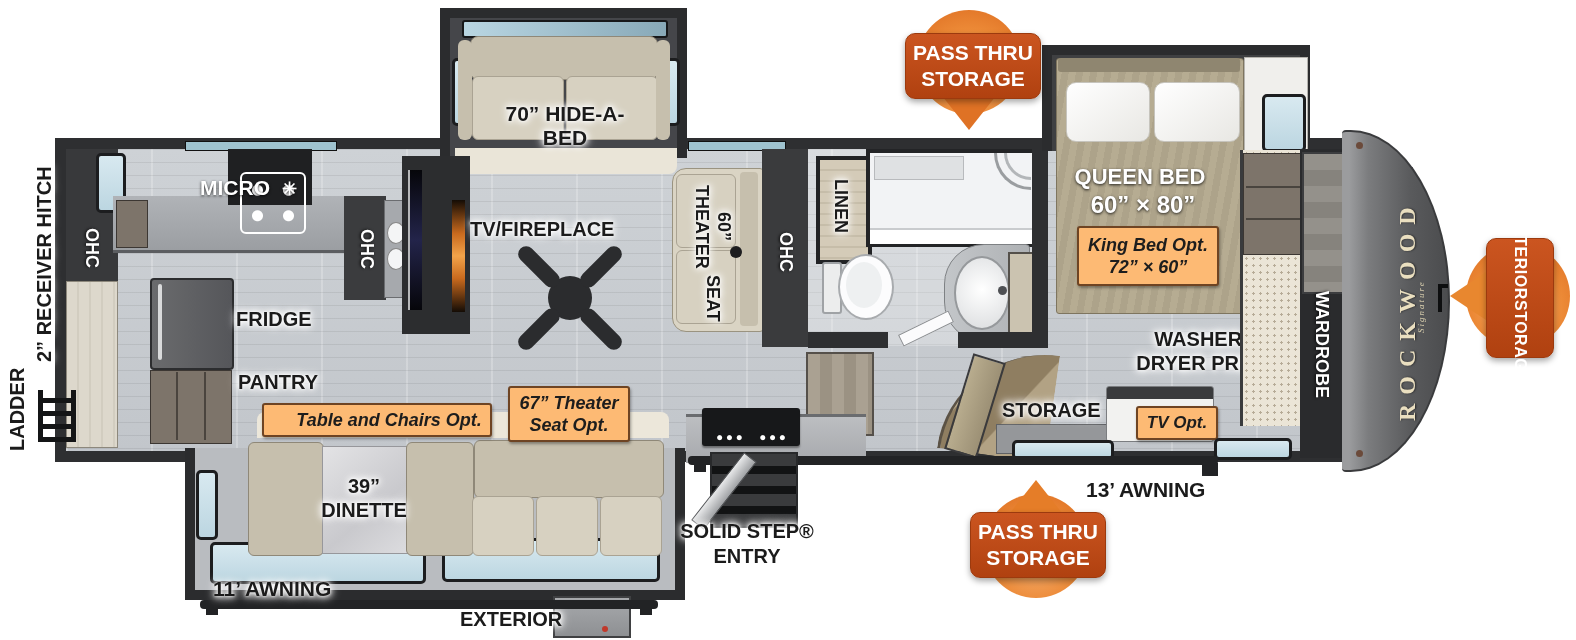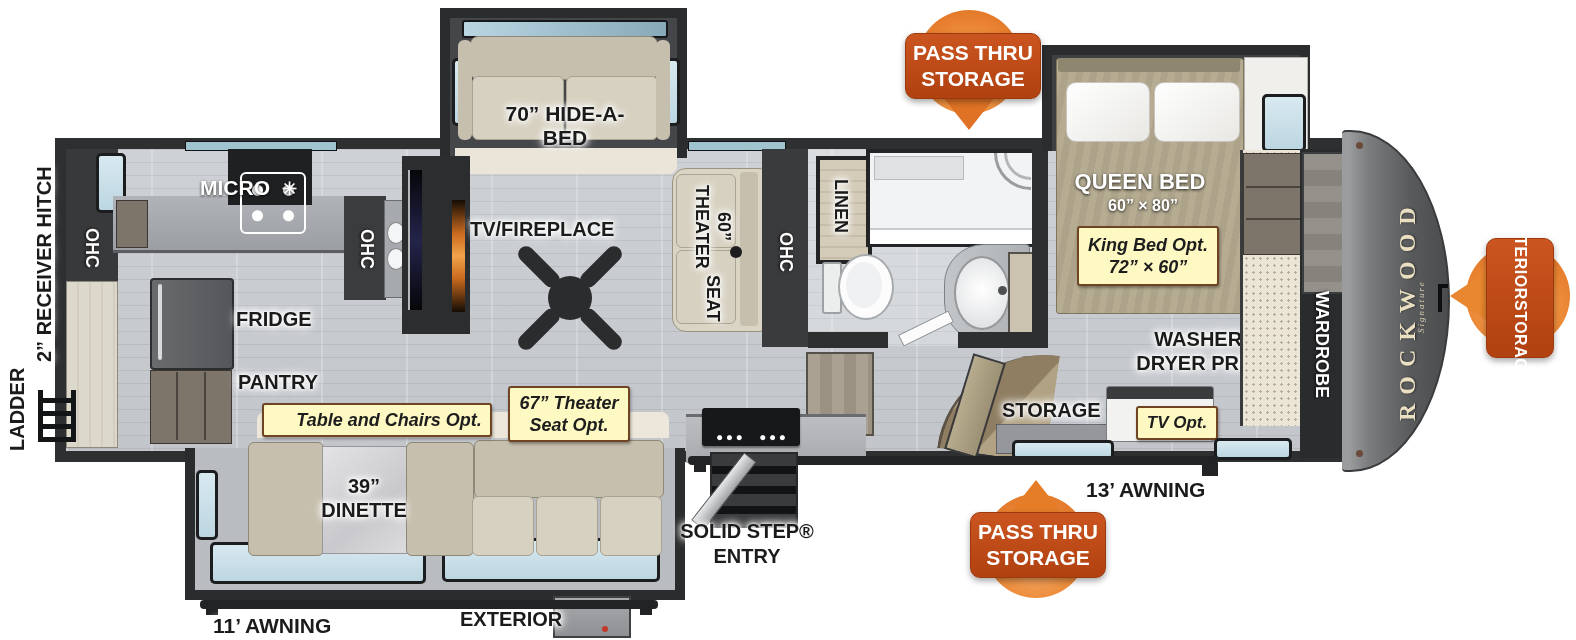--- a/index.html
+++ b/index.html
@@ -11,21 +11,21 @@
      repeating-linear-gradient(180deg, rgba(0,0,0,0.07) 0 1px, rgba(255,255,255,0) 1px 13px),
      repeating-linear-gradient(90deg, rgba(255,255,255,0.22) 0 2px, rgba(255,255,255,0) 2px 85px),
      linear-gradient(180deg,#ced2d6,#c2c6cb);}
   .lblk{font-weight:bold;color:#1b1b1b;
         text-shadow:0 0 3px #fff,0 0 6px #fff,0 0 9px #fff,0 0 12px #fff;}
   .lblw{font-weight:bold;color:#ffffff;text-shadow:0 1px 3px rgba(0,0,0,0.85);}
   .ctr{display:flex;align-items:center;justify-content:center;text-align:center;}
   .vtx{writing-mode:vertical-rl;}
   .vup{writing-mode:vertical-rl;transform:rotate(180deg);}
   .vlr{writing-mode:vertical-lr;}
-  .opt{background:#fef9c3;border:2px solid #6e4423;color:#1d1d1d;font-weight:bold;font-style:italic;
+  .opt{background:#fdba74;border:2px solid #6e4423;color:#1d1d1d;font-weight:bold;font-style:italic;
        text-align:center;border-radius:3px;box-shadow:1px 2px 3px rgba(0,0,0,0.35);
        display:flex;flex-direction:column;align-items:center;justify-content:center;line-height:1.25;}
   .badge-rect{background:linear-gradient(180deg,#cb5520,#b04110);border:1px solid #9c3a0e;border-radius:10px;
        color:#fff;font-weight:bold;text-align:center;box-shadow:0 3px 6px rgba(0,0,0,0.35);
        display:flex;flex-direction:column;align-items:center;justify-content:center;line-height:1.25;}
   .drop{background:radial-gradient(circle at 50% 62%,#f6b173,#ec8936 55%,#db6a1f);border-radius:50%;}
   .win{background:linear-gradient(180deg,#d8e9f0,#bcd6e1);border:3px solid #1c1d1f;border-radius:5px;}
   .sofa{background:#dad4c4;}
   .sofaback{background:#c6bfad;}
   .cushion{background:#d7d1c1;border:1px solid #aaa393;border-radius:6px;}
@@ -152,21 +152,21 @@
   <div class="abs" style="left:1042px;top:45px;width:268px;height:106px;border:10px solid #2b2c2e;border-bottom:none;background:#3f4042;box-sizing:border-box;"></div>
   <div class="abs" style="left:1056px;top:58px;width:186px;height:254px;background:repeating-linear-gradient(100deg,#b6ac92 0 7px,#ada38a 7px 14px);border:1px solid #7e755f;border-radius:3px;"></div>
   <div class="abs" style="left:1058px;top:58px;width:182px;height:14px;background:#8f8670;border-radius:3px;"></div>
   <div class="abs" style="left:1066px;top:82px;width:82px;height:58px;background:linear-gradient(145deg,#ffffff,#e8e7e3);border-radius:10px;border:1px solid #c6c4bd;"></div>
   <div class="abs" style="left:1154px;top:82px;width:84px;height:58px;background:linear-gradient(145deg,#ffffff,#e8e7e3);border-radius:10px;border:1px solid #c6c4bd;"></div>
   <div class="abs" style="left:1244px;top:57px;width:62px;height:94px;background:#f0efec;border:1px solid #b5b3ae;"></div>
   <div class="abs win" style="left:1262px;top:94px;width:38px;height:52px;"></div>
 
   <div class="abs ctr vline2" style="left:1060px;top:164px;width:160px;height:56px;flex-direction:column;line-height:1.2;">
     <span class="lblw" style="font-size:22px;">QUEEN BED</span>
-    <span class="lblw" style="font-size:16px;padding-left:6px;">60” × 80”</span>
+    <span class="lblw" style="font-size:24px;padding-left:6px;">60” × 80”</span>
   </div>
   <div class="abs opt" style="left:1077px;top:226px;width:138px;height:56px;font-size:18px;">
     <span>King Bed Opt.</span>
     <span>72” × 60”</span>
   </div>
 
   <div class="abs ctr vline2" style="left:1118px;top:326px;width:166px;height:50px;flex-direction:column;line-height:1.2;font-size:20px;">
     <span class="lblk">WASHER/</span>
     <span class="lblk">DRYER PREP</span>
   </div>
@@ -220,21 +220,21 @@
     <span>Seat Opt.</span>
   </div>
 
   <div class="abs" style="left:553px;top:596px;width:74px;height:38px;background:linear-gradient(180deg,#a7a9ac,#8e9093);border:2px solid #3f4042;"></div>
   <div class="abs" style="left:602px;top:626px;width:6px;height:6px;background:#c0392b;border-radius:50%;"></div>
   <div class="abs lblk" style="left:460px;top:608px;font-size:20px;">EXTERIOR</div>
 
   <div class="abs" style="left:200px;top:600px;width:458px;height:9px;background:#222325;border-radius:4px;"></div>
   <div class="abs" style="left:206px;top:607px;width:12px;height:8px;background:#222325;"></div>
   <div class="abs" style="left:640px;top:607px;width:12px;height:8px;background:#222325;"></div>
-  <div class="abs lblk" style="left:213px;top:614px;font-size:21px;">11’ AWNING</div>
+  <div class="abs lblk" style="left:213px;top:577px;font-size:21px;">11’ AWNING</div>
 
   <div class="abs" style="left:688px;top:456px;width:530px;height:9px;background:#222325;border-radius:4px;"></div>
   <div class="abs" style="left:694px;top:463px;width:12px;height:9px;background:#222325;"></div>
   <div class="abs" style="left:1202px;top:463px;width:16px;height:13px;background:#222325;"></div>
   <div class="abs lblk" style="left:1086px;top:478px;font-size:21px;">13’ AWNING</div>
 
   <div class="abs" style="left:710px;top:452px;width:84px;height:72px;background:repeating-linear-gradient(180deg,#3a3b3d 0 12px,#121314 12px 20px);border:2px solid #28292b;"></div>
   <div class="abs" style="left:716px;top:448px;width:14px;height:84px;background:linear-gradient(90deg,#e8e9ea,#9fa1a4);transform:rotate(38deg);border:1px solid #55575a;"></div>
   <div class="abs ctr vline2" style="left:668px;top:516px;width:158px;height:56px;flex-direction:column;line-height:1.25;font-size:20px;">
     <span class="lblk">SOLID STEP®</span>

